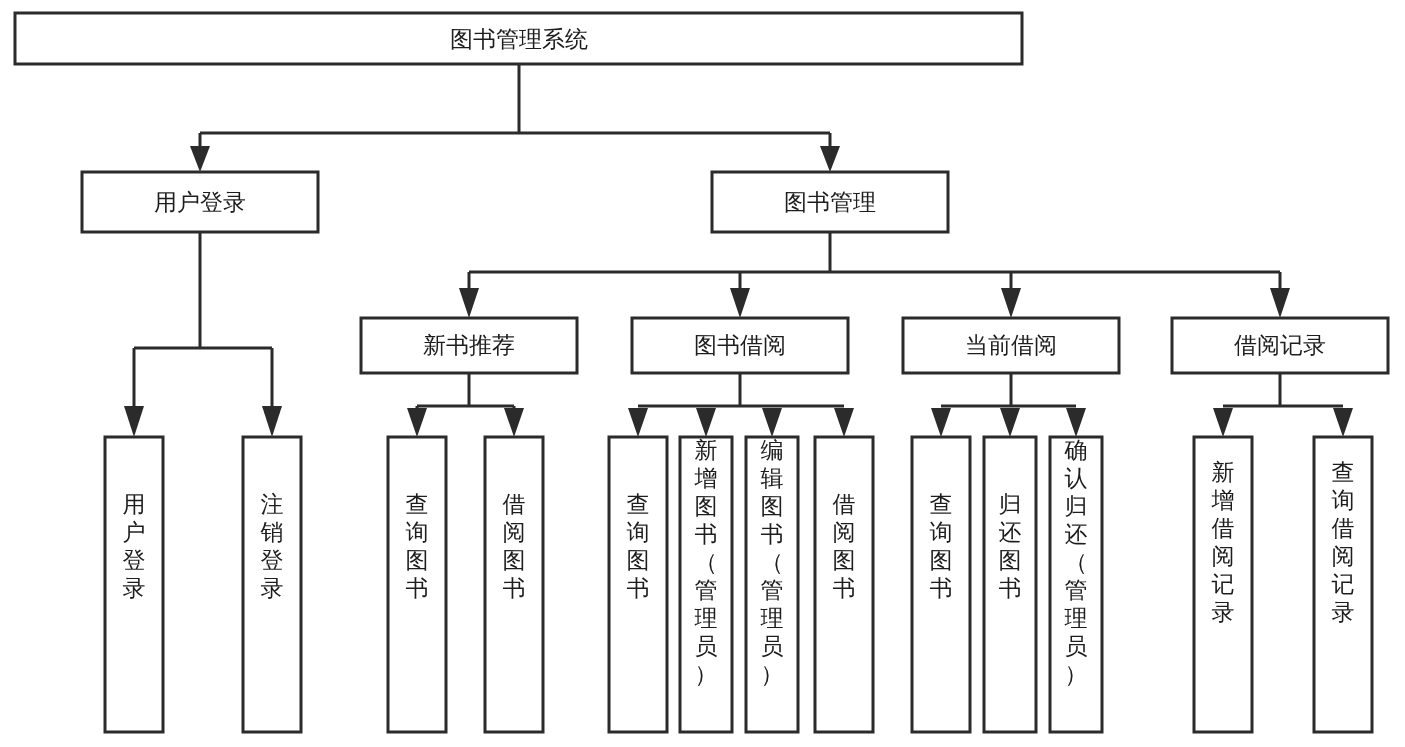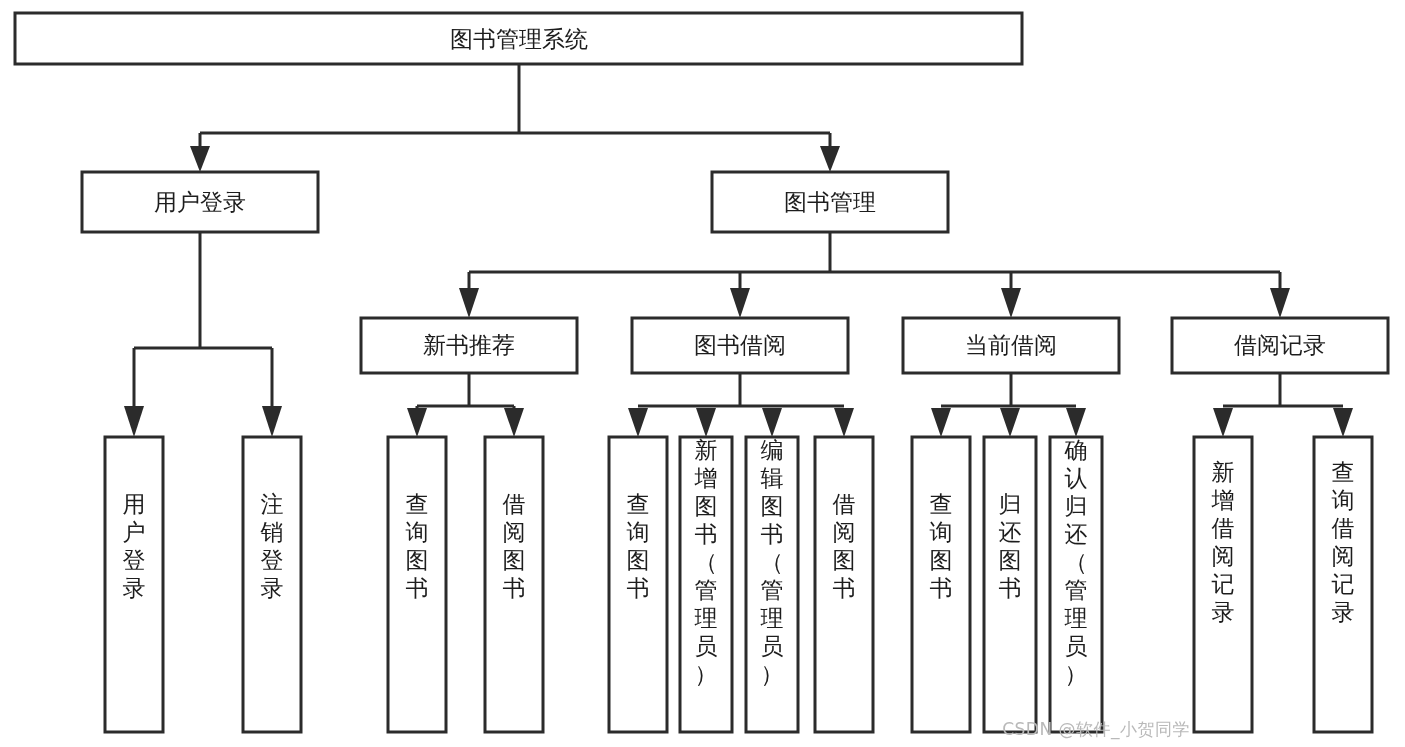--- a/index.html
+++ b/index.html
@@ -221,14 +221,13 @@
         <rect class="node-box" x="1194" y="437" width="58" height="295"></rect>
         <text class="node-label-vertical" x="1223" y="480"><tspan x="1223" y="480" class="vert-cell">新</tspan><tspan x="1223" y="508" class="vert-cell">增</tspan><tspan x="1223" y="536" class="vert-cell">借</tspan><tspan x="1223" y="564" class="vert-cell">阅</tspan><tspan x="1223" y="592" class="vert-cell">记</tspan><tspan x="1223" y="620" class="vert-cell">录</tspan></text>
       </g>
       <g>
         <rect class="node-box" x="1314" y="437" width="58" height="295"></rect>
         <text class="node-label-vertical" x="1343" y="480"><tspan x="1343" y="480" class="vert-cell">查</tspan><tspan x="1343" y="508" class="vert-cell">询</tspan><tspan x="1343" y="536" class="vert-cell">借</tspan><tspan x="1343" y="564" class="vert-cell">阅</tspan><tspan x="1343" y="592" class="vert-cell">记</tspan><tspan x="1343" y="620" class="vert-cell">录</tspan></text>
       </g>
     </g>
   </svg>
 
-  <div class="watermark-text">CSDN @软件_小贺同学</div>
 </div>
 
 </body></html>

